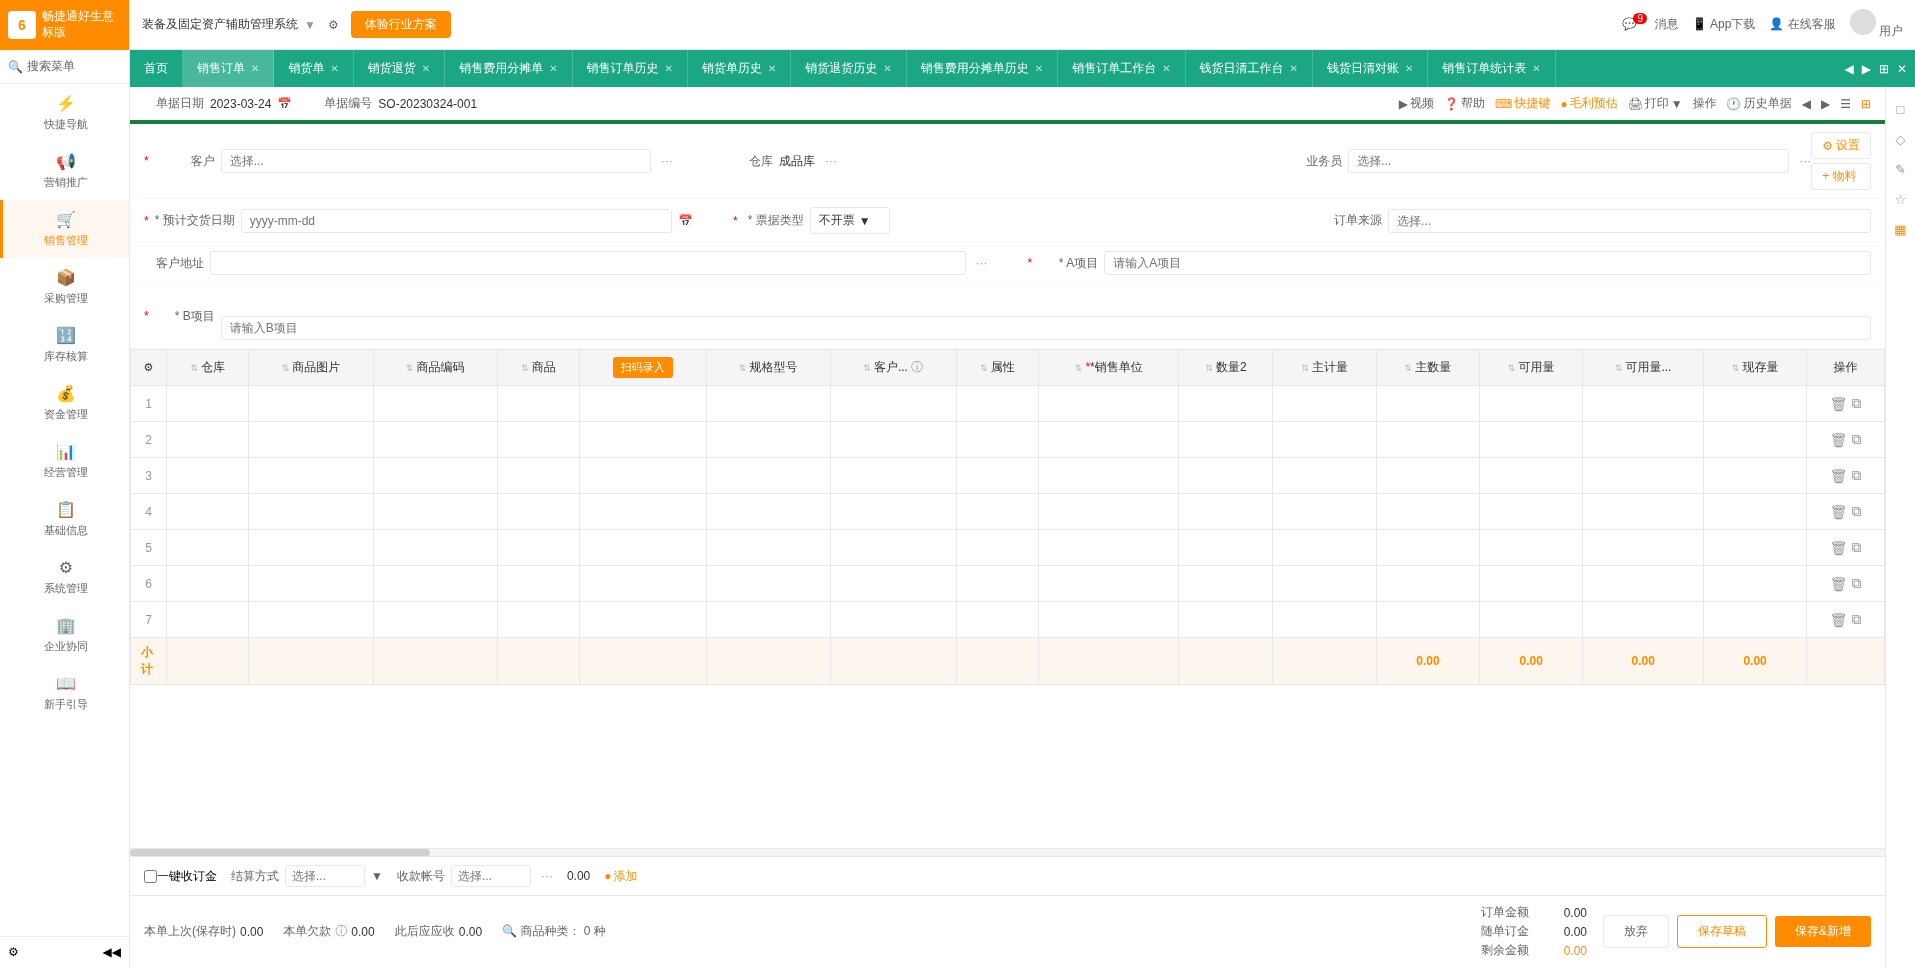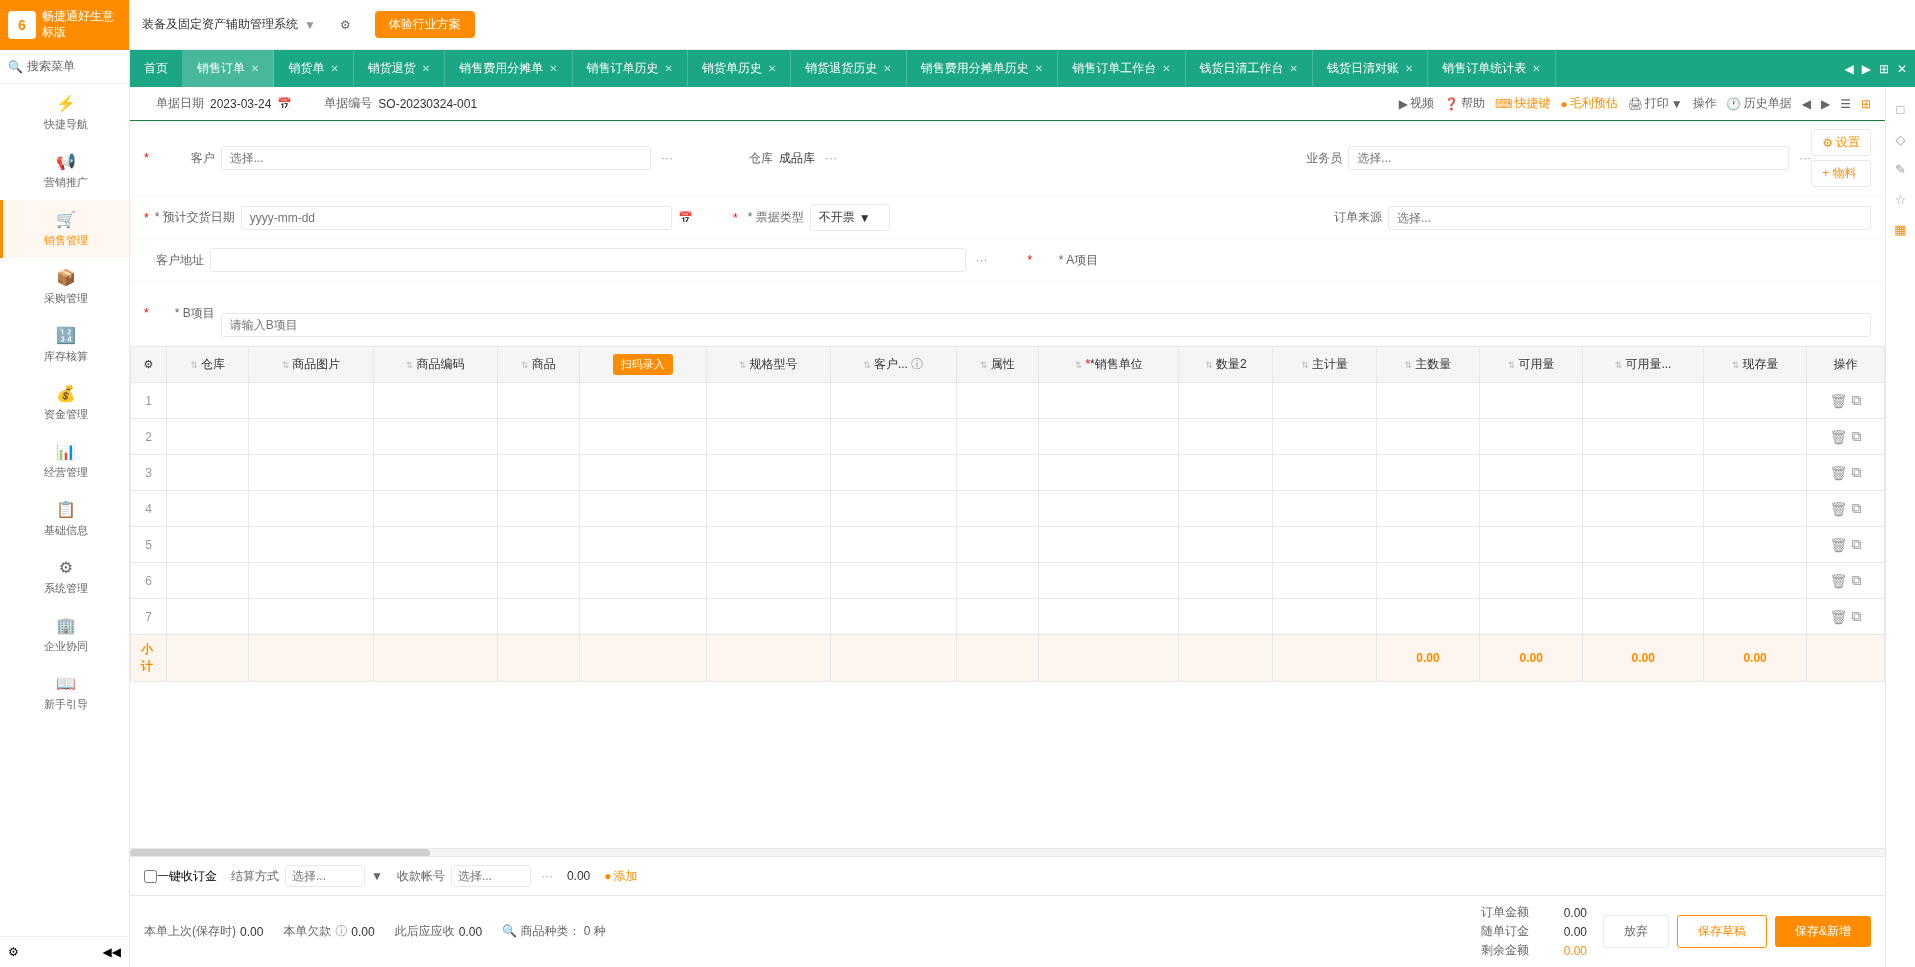--- a/index.html
+++ b/index.html
@@ -14,21 +14,21 @@
     .sidebar-item { padding: 10px 8px; display: flex; flex-direction: column; align-items: center; gap: 4px; cursor: pointer; color: #666; border-left: 3px solid transparent; }
     .sidebar-item.active { background: #fff7f0; color: #ff8c00; border-left: 3px solid #ff8c00; }
     .sidebar-item-icon { font-size: 16px; }
     .sidebar-item-label { font-size: 11px; text-align: center; }
     .sidebar-bottom { margin-top: auto; padding: 8px; display: flex; align-items: center; justify-content: space-between; border-top: 1px solid #f0f0f0; }
 
     
     .main { flex: 1; display: flex; flex-direction: column; overflow: hidden; }
 
     
-    .top-header { background: #fff; height: 50px; display: flex; align-items: center; padding: 0 12px; border-bottom: 1px solid #e8e8e8; gap: 24px; }
+    .top-header { background: #fff; height: 50px; display: flex; align-items: center; padding: 0 12px; border-bottom: 1px solid #e8e8e8; gap: 12px; }
     .system-title { display: flex; align-items: center; gap: 6px; font-size: 13px; color: #333; }
     .system-title-arrow { color: #999; }
     .top-header-btn { background: #ff8c00; color: #fff; border: none; padding: 5px 14px; border-radius: 4px; cursor: pointer; font-size: 12px; }
     .top-header-right { margin-left: auto; display: flex; align-items: center; gap: 14px; color: #666; }
     .top-header-right span { cursor: pointer; }
     .badge { background: #f00; color: #fff; border-radius: 8px; padding: 0 4px; font-size: 10px; position: relative; top: -6px; left: -4px; }
     .user-avatar { width: 26px; height: 26px; background: #ddd; border-radius: 50%; display: inline-block; }
 
     
     .tab-bar { background: #1ba784; display: flex; align-items: center; padding: 0; overflow: hidden; flex-shrink: 0; }
@@ -36,21 +36,21 @@
     .tab-item.active { background: rgba(255,255,255,0.2); }
     .tab-close { font-size: 10px; opacity: 0.7; margin-left: 2px; }
     .tab-arrows { display: flex; align-items: center; margin-left: auto; color: #fff; padding: 0 4px; }
     .tab-arrows span { padding: 0 4px; cursor: pointer; }
 
     
     .content { flex: 1; background: #f5f5f5; overflow: hidden; display: flex; flex-direction: column; }
 
     
     .form-area { background: #fff; padding: 0; }
-    .form-header { display: flex; align-items: center; padding: 8px 14px; background: #fff; border-bottom: 1px solid #15803d; gap: 20px; }
+    .form-header { display: flex; align-items: center; padding: 8px 14px; background: #fff; border-bottom: 4px solid #15803d; gap: 20px; }
     .form-header-field { display: flex; align-items: center; gap: 6px; }
     .form-header-value { color: #333; }
     .form-header-actions { margin-left: auto; display: flex; align-items: center; gap: 10px; color: #666; font-size: 12px; }
     .form-header-actions span { cursor: pointer; display: flex; align-items: center; gap: 2px; }
     .orange { color: #ff8c00; }
     .required { color: red; }
 
     .form-row { display: flex; align-items: center; padding: 8px 14px; border-bottom: 1px solid #f8f8f8; gap: 0; }
     .form-field { display: flex; align-items: center; flex: 1; gap: 6px; }
     .form-label { color: #666; white-space: nowrap; min-width: 60px; text-align: right; }
@@ -178,20 +178,36 @@
 
 <div class="main">
 
   <div class="top-header">
     <div class="system-title">
       <span>装备及固定资产辅助管理系统</span>
       <span class="system-title-arrow">▼</span>
     </div>
     <span style="color:#666;">⚙</span>
     <button class="top-header-btn">体验行业方案</button>
+    <div class="top-header-right">
+      <span>
+        💬<span class="badge">9</span>
+        <span>消息</span>
+      </span>
+      <span>
+        📱 <span>App下载</span>
+      </span>
+      <span>
+        👤 <span>在线客服</span>
+      </span>
+      <span>
+        <span class="user-avatar"></span>
+        <span>用户</span>
+      </span>
+    </div>
   </div>
 
   <div class="tab-bar">
     <div class="tab-item">
       <span>首页</span>
     </div>
     <div class="tab-item active">
       <span>销售订单</span>
       <span class="tab-close">✕</span>
     </div>
@@ -349,20 +365,21 @@
 
           <div class="form-row">
             <div class="form-field">
               <span class="form-label">客户地址</span>
               <input type="text" class="form-input" style="width: 300px;">
               <span class="form-dots">···</span>
             </div>
             <div class="form-field" style="margin-left:40px;">
               <span class="required">*</span>
               <span class="form-label">* A项目</span>
+              <input type="text" class="form-input" style="width: 200px;" placeholder="请输入A项目">
             </div>
           </div>
 
           <div class="form-row">
             <div class="form-field">
               <span class="required">*</span>
               <span class="form-label">* B项目</span>
               <input type="text" class="form-input" style="width: 300px; margin-top: 24px;" placeholder="请输入B项目">
             </div>
           </div>

